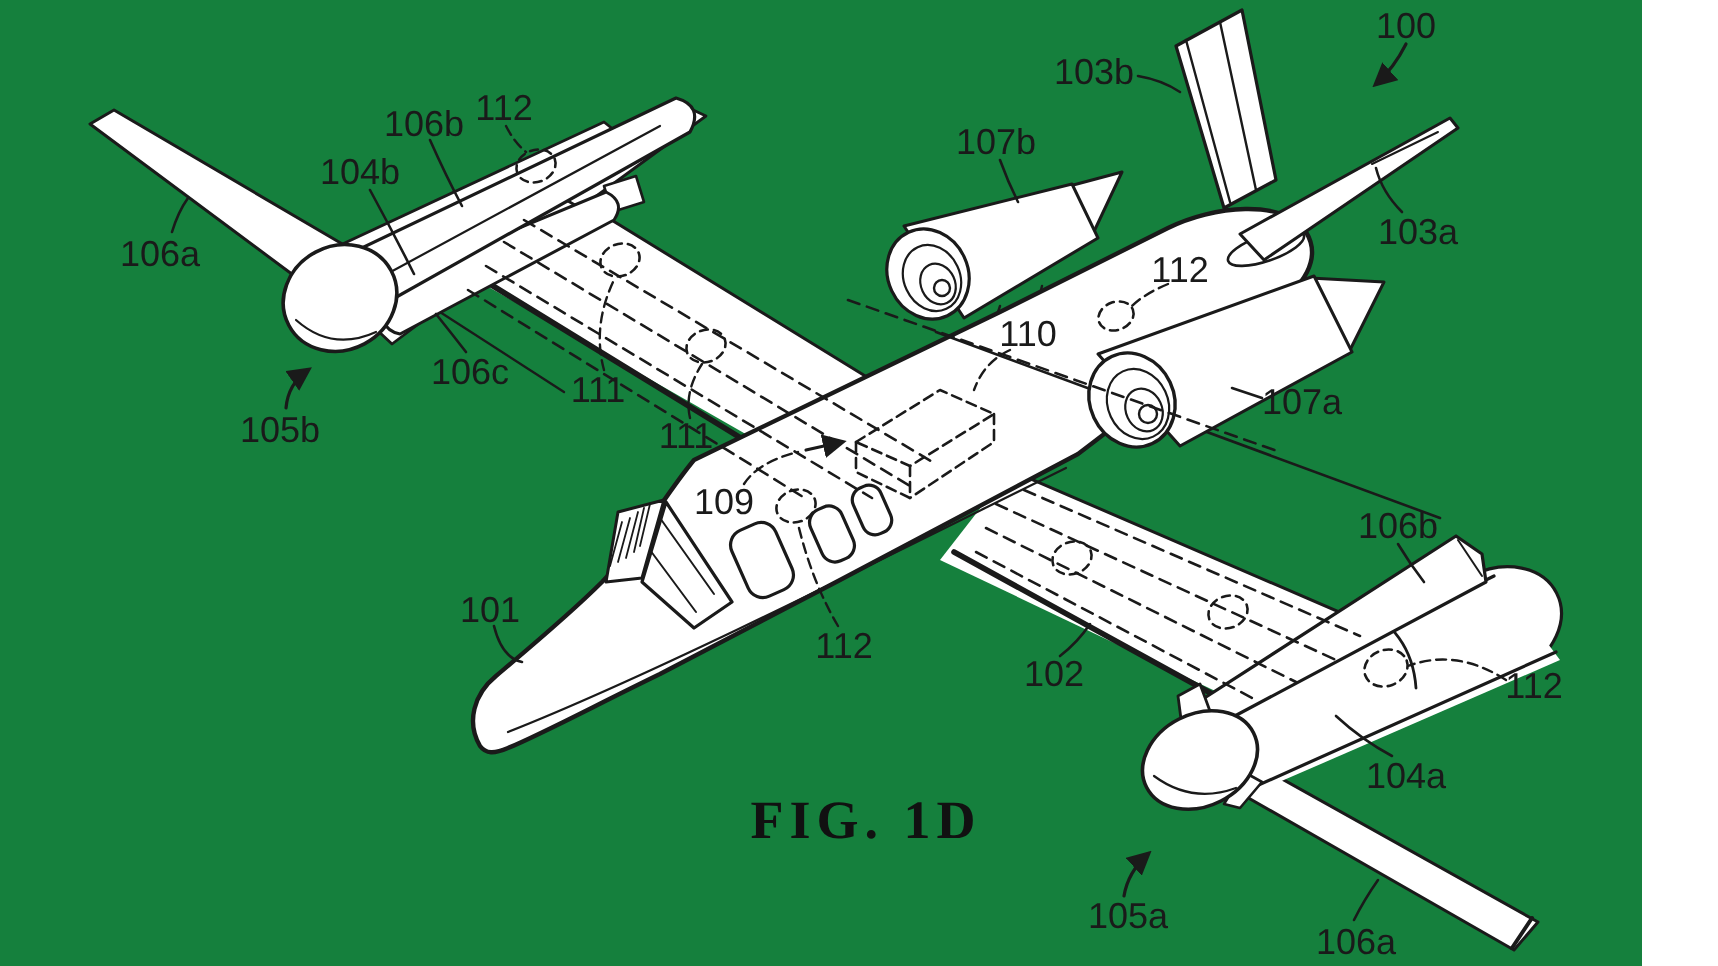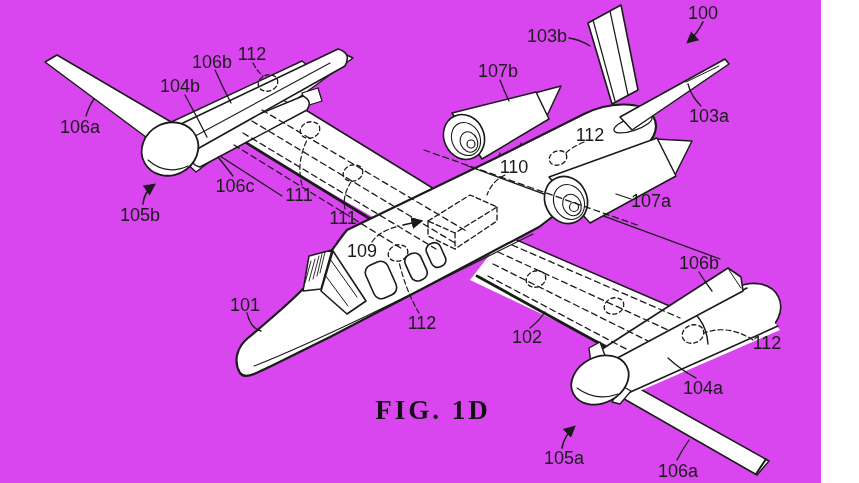--- a/index.html
+++ b/index.html
@@ -1,16 +1,16 @@
 <!DOCTYPE html>
 <html><head>
 <meta charset="utf-8">
 <style>
   html,body{margin:0;padding:0;background:#ffffff;}
-  .canvas{position:relative;width:821px;height:483px;background:#d946ef;overflow:hidden;
+  .canvas{position:relative;width:821px;height:483px;background:#15803d;overflow:hidden;
           font-family:"Liberation Sans",sans-serif;}
   svg{display:block;}
   .ref{font-family:"Liberation Sans","DejaVu Sans",sans-serif;font-size:18px;fill:#1a1a1a;}
   .caption{font-family:"Liberation Serif","DejaVu Serif",serif;font-size:27px;font-weight:700;
            letter-spacing:3px;fill:#111;}
   .ln{stroke:#1a1a1a;fill:none;stroke-linecap:round;stroke-linejoin:round;}
   .wh{fill:#ffffff;}
 </style>
 </head>
 <body>

